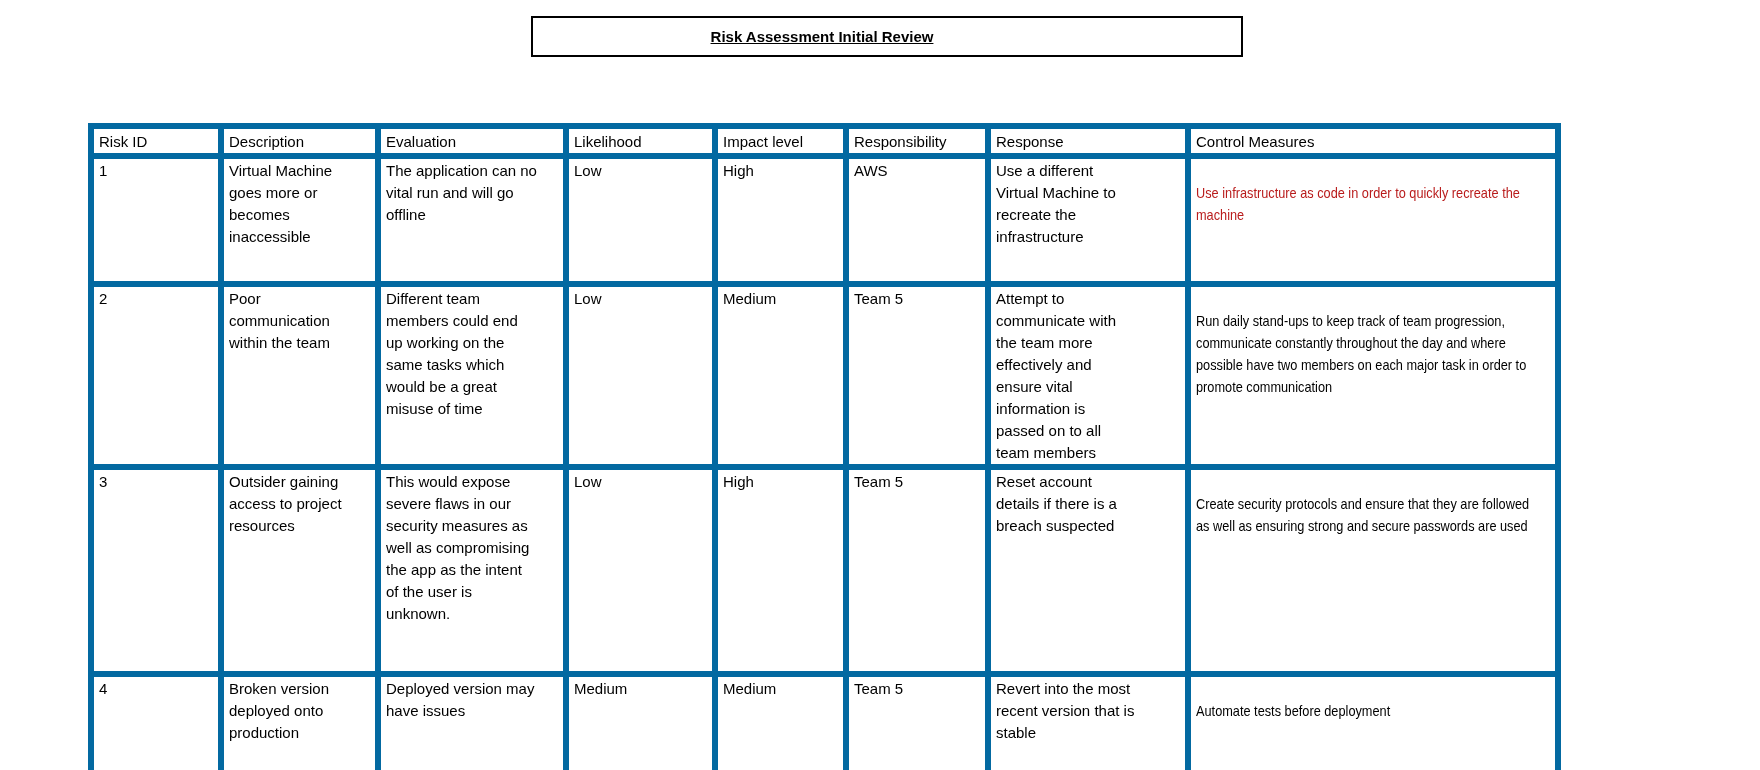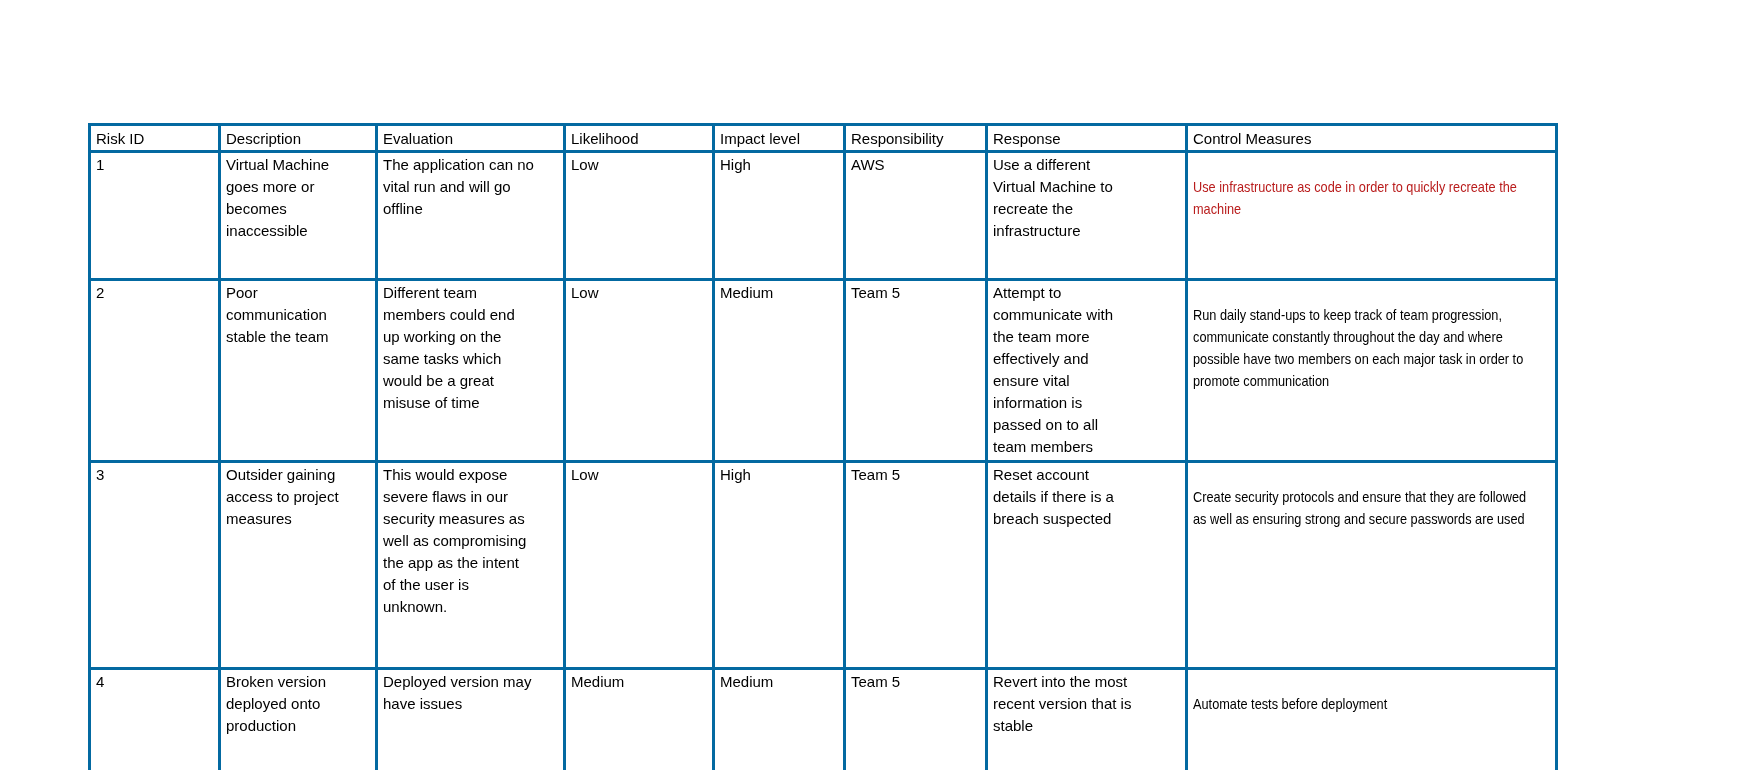--- a/index.html
+++ b/index.html
@@ -33,21 +33,21 @@
   }
   table.risk-table {
     position: absolute;
     left: 88px;
     top: 123px;
     width: 1467px;
     border-collapse: collapse;
     table-layout: fixed;
   }
   .risk-table th, .risk-table td {
-    border: 3px solid #0369a1;
+    border: 6px solid #0369a1;
     vertical-align: top;
     text-align: left;
     font-size: 15px;
     font-weight: normal;
     line-height: 22px;
     padding: 1px 6px 0 5px;
     white-space: pre-line;
     overflow: hidden;
     box-sizing: border-box;
   }
@@ -65,20 +65,23 @@
     transform-origin: 0 0;
     width: 117.6%;
   }
   td.cm-muted { color: #b91c1c; }
 </style>
 </head>
 <body>
 
 <div class="page">
 
+  <div class="title-box">
+    <span class="title-text">Risk Assessment Initial Review</span>
+  </div>
 
   <table class="risk-table">
     <colgroup>
       <col style="width:130px">
       <col style="width:157px">
       <col style="width:188px">
       <col style="width:149px">
       <col style="width:131px">
       <col style="width:142px">
       <col style="width:200px">
@@ -115,21 +118,21 @@
 infrastructure</td>
         <td class="cm-muted">
           <div class="cm-inner">Use infrastructure as code in order to quickly recreate the
 machine</div>
         </td>
       </tr>
       <tr class="row-2">
         <td>2</td>
         <td>Poor
 communication
-stable the team</td>
+within the team</td>
         <td>Different team
 members could end
 up working on the
 same tasks which
 would be a great
 misuse of time</td>
         <td>Low</td>
         <td>Medium</td>
         <td>Team 5</td>
         <td>Attempt to
@@ -144,21 +147,21 @@
           <div class="cm-inner">Run daily stand-ups to keep track of team progression,
 communicate constantly throughout the day and where
 possible have two members on each major task in order to
 promote communication</div>
         </td>
       </tr>
       <tr class="row-3">
         <td>3</td>
         <td>Outsider gaining
 access to project
-measures</td>
+resources</td>
         <td>This would expose
 severe flaws in our
 security measures as
 well as compromising
 the app as the intent
 of the user is
 unknown.</td>
         <td>Low</td>
         <td>High</td>
         <td>Team 5</td>

